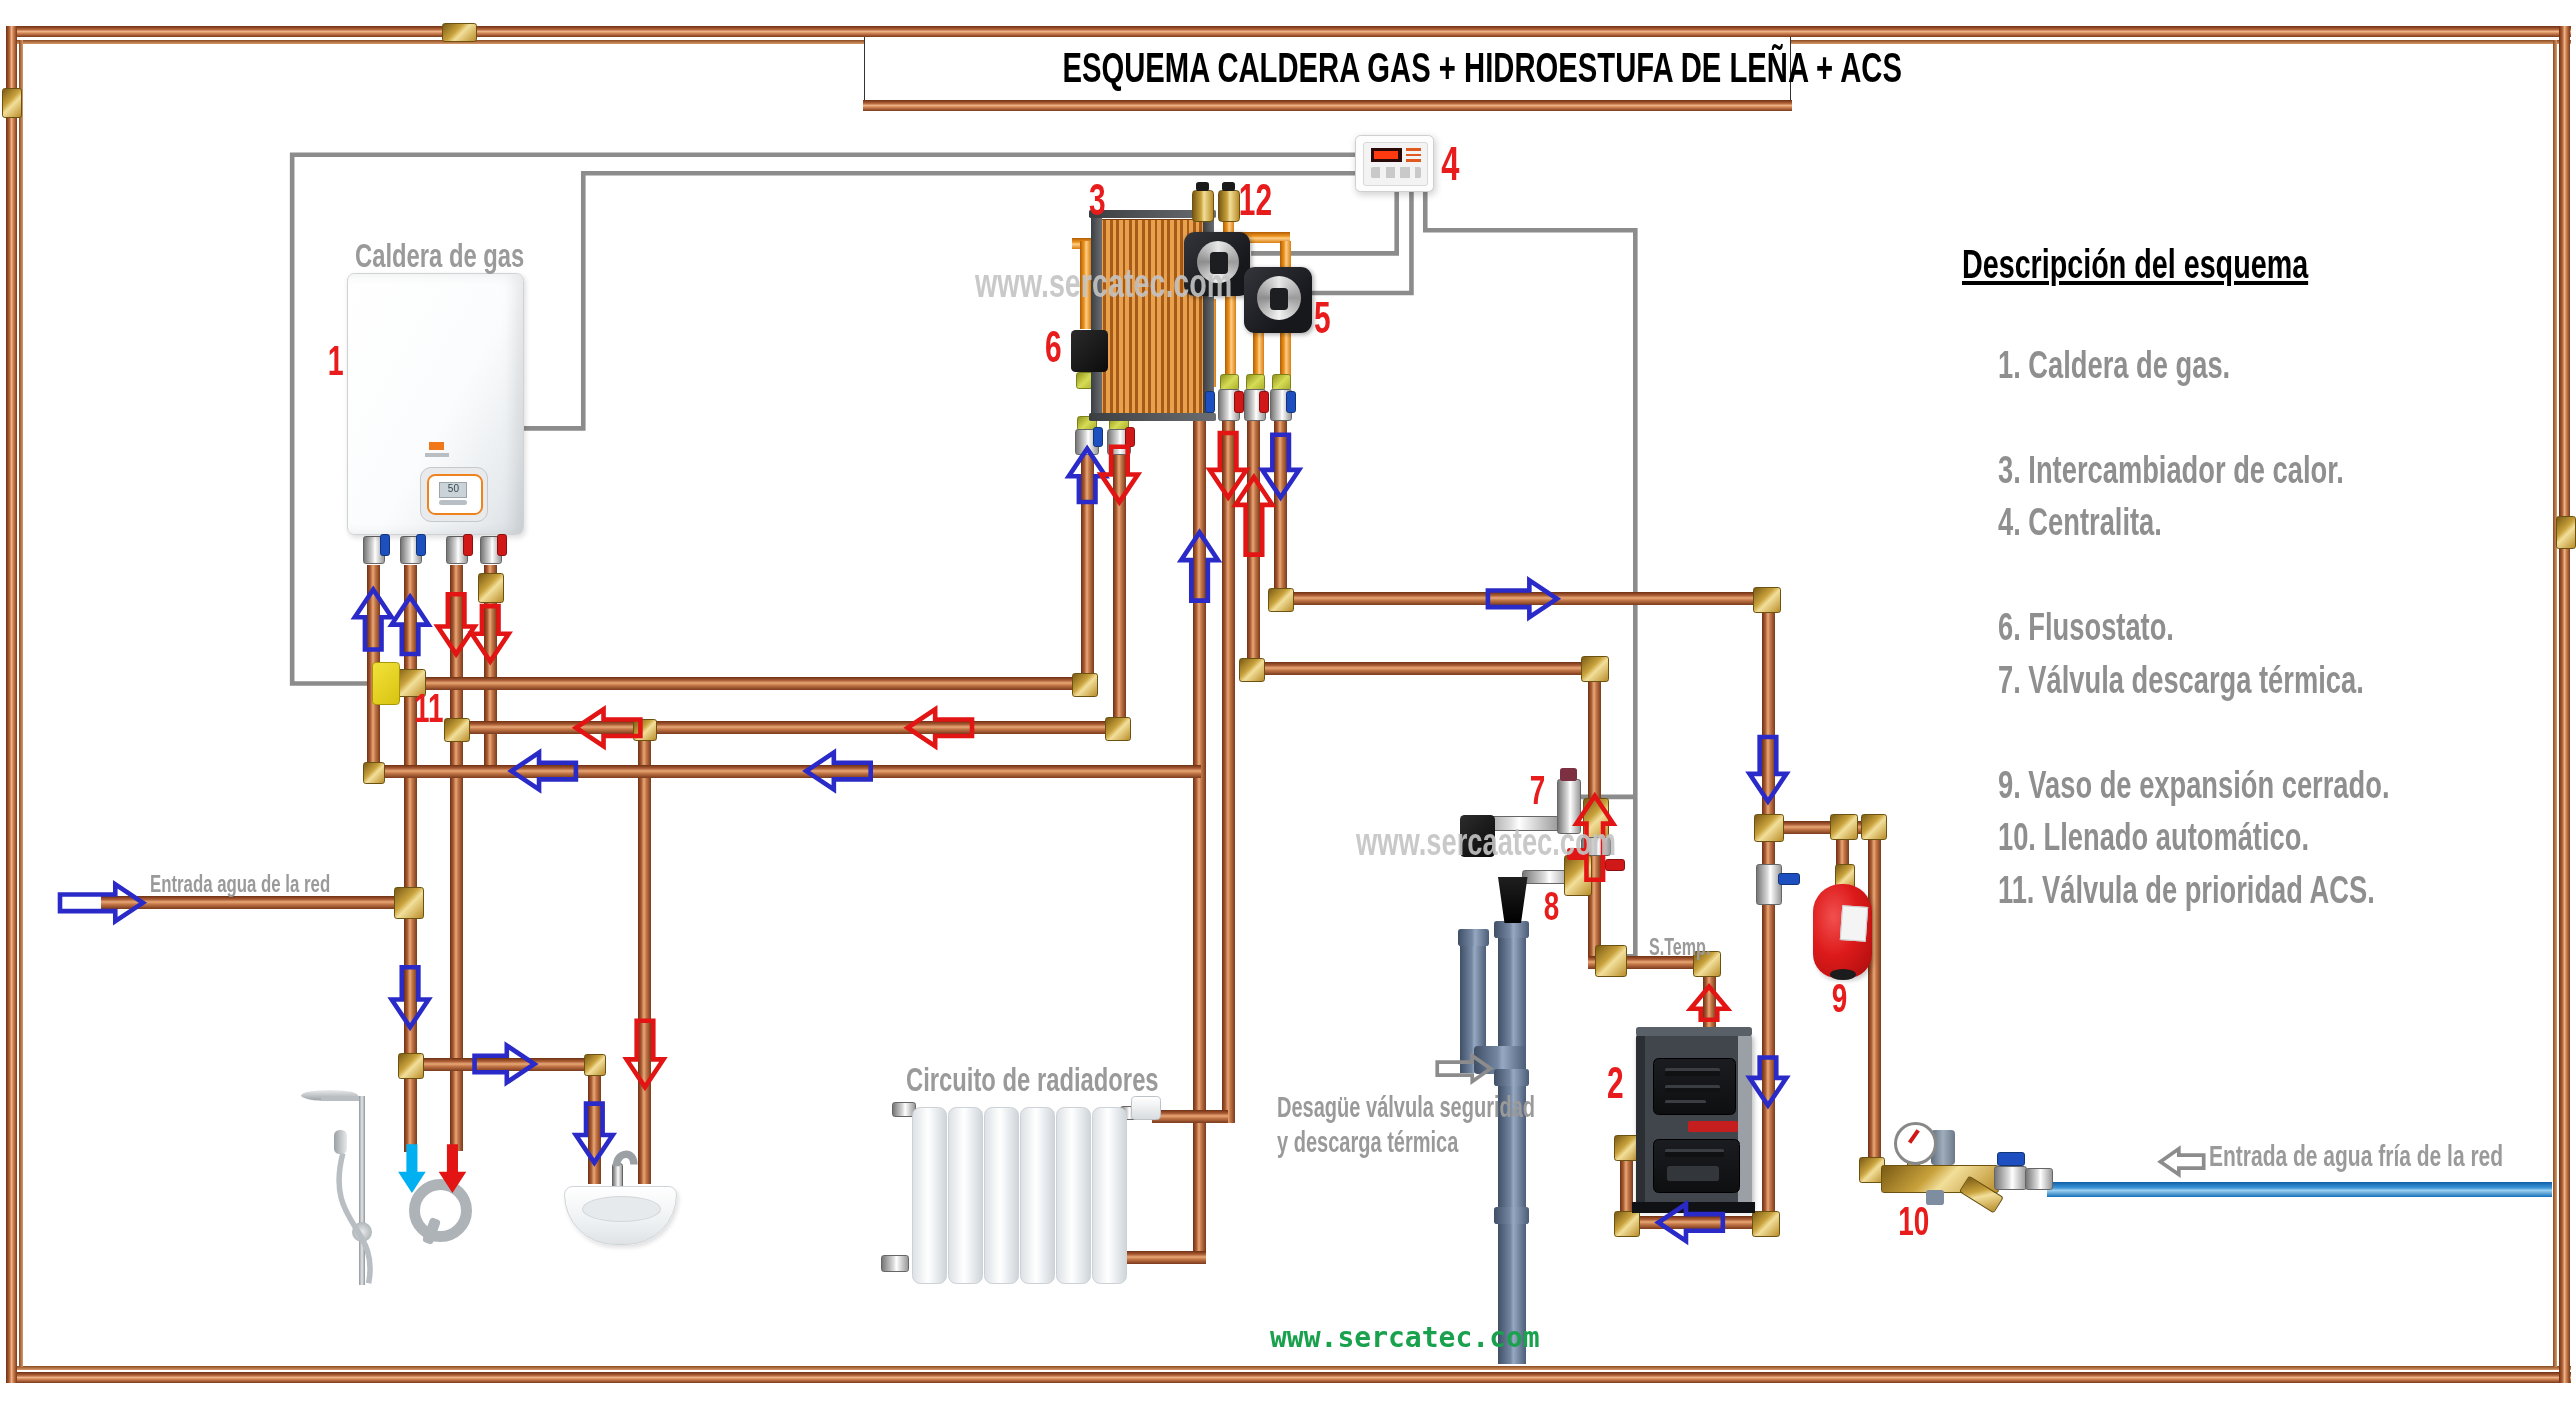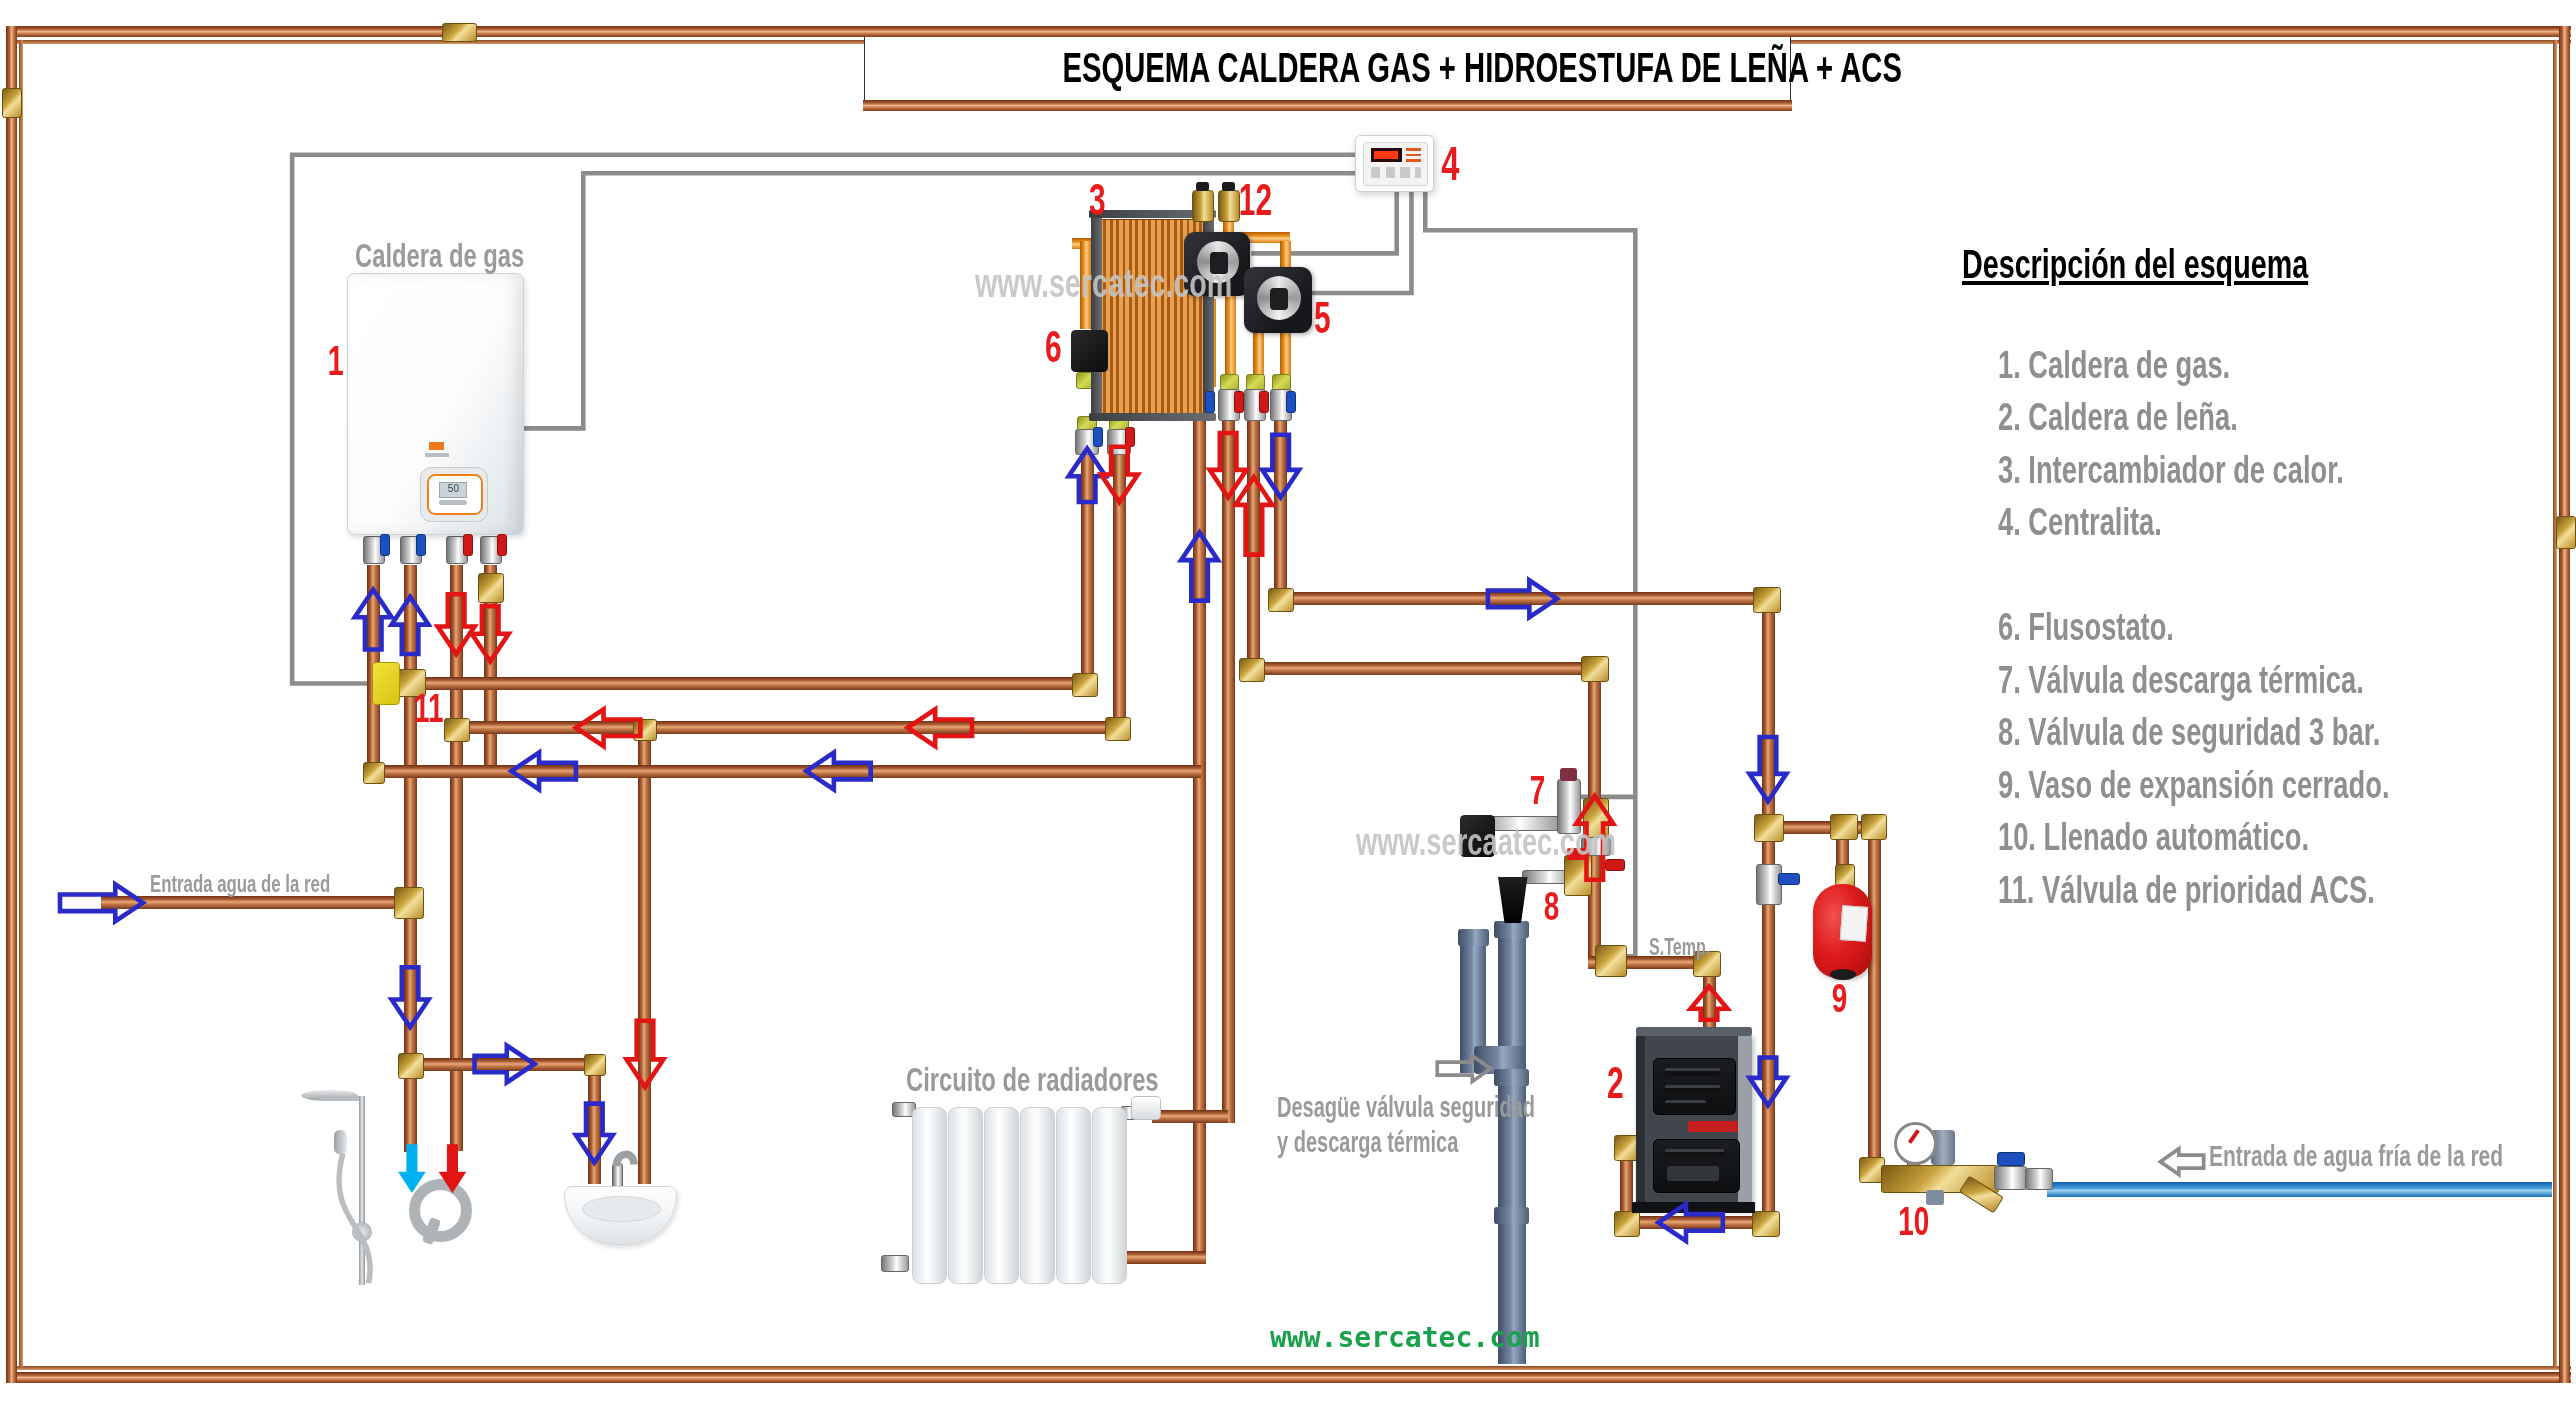--- a/index.html
+++ b/index.html
@@ -94,26 +94,24 @@
   <div class="fit" style="left:1.8px;top:88px;width:18.4px;height:28px;"></div>
 
   <div id="title-box">
     <div class="tpipe" style="top:0;"></div>
     <div id="page-title"><span class="condc">ESQUEMA CALDERA GAS + HIDROESTUFA DE LEÑA + ACS</span></div>
     <div class="tpipe" style="top:74px;"></div>
   </div>
 
   <div id="desc-heading"><span class="cond">Descripción del esquema</span></div>
   <div class="desc-item" style="top:343px;"><span class="cond">1. Caldera de gas.</span></div>
-  <div class="desc-item" style="top:395px;"><span class="cond">2. Caldera de leña.</span></div>
   <div class="desc-item" style="top:448px;text-decoration:underline;"><span class="cond">3. Intercambiador de calor.</span></div>
   <div class="desc-item" style="top:500px;"><span class="cond">4. Centralita.</span></div>
   <div class="desc-item" style="top:605px;"><span class="cond">6. Flusostato.</span></div>
   <div class="desc-item" style="top:658px;"><span class="cond">7. Válvula descarga térmica.</span></div>
-  <div class="desc-item" style="top:710px;"><span class="cond">8. Válvula de seguridad 3 bar.</span></div>
   <div class="desc-item" style="top:763px;"><span class="cond">9. Vaso de expansión cerrado.</span></div>
   <div class="desc-item" style="top:815px;"><span class="cond">10. Llenado automático.</span></div>
   <div class="desc-item" style="top:868px;"><span class="cond">11. Válvula de prioridad ACS.</span></div>
 
   <div id="watermark-top"><span class="cond">www.sercatec.com</span></div>
   <div id="watermark-mid"><span class="cond">www.sercaatec.com</span></div>
   <div id="footer-url"><span>www.sercatec.com</span></div>
 
   <div class="glabel" style="left:355px;top:236px;font-size:34px;"><span class="cond">Caldera de gas</span></div>
   <div class="glabel" style="left:906px;top:1060px;font-size:34px;"><span class="cond">Circuito de radiadores</span></div>

